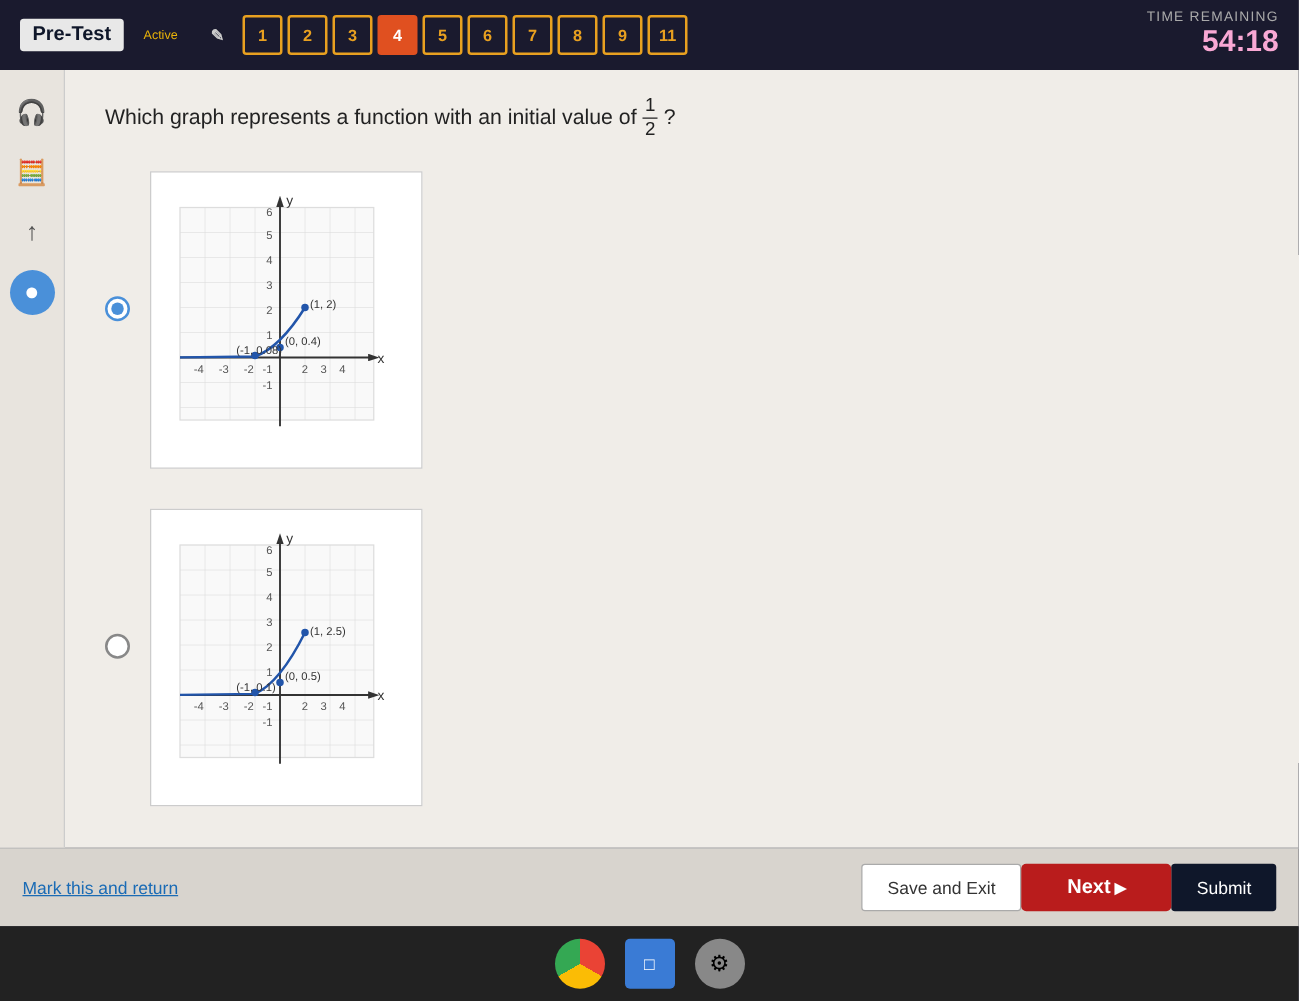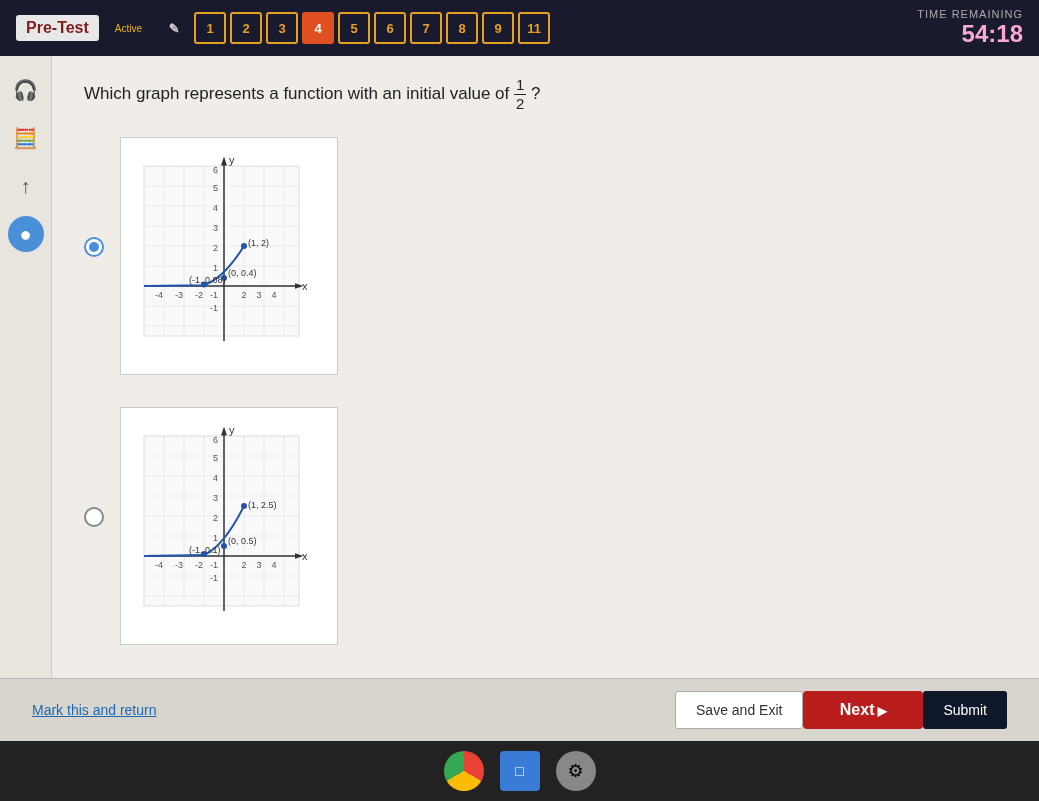--- a/index.html
+++ b/index.html
@@ -31,21 +31,21 @@
       min-height: 50px;
     }
 
     .top-bar-left {
       display: flex;
       align-items: center;
       gap: 16px;
     }
 
     .pre-test-label {
-      color: #7f1d1d;
+      color: #0f172a;
       font-size: 16px;
       font-weight: bold;
       background: #e8e8e8;
       padding: 4px 10px;
       border-radius: 3px;
     }
 
     .active-label {
       color: #eab308;
       font-size: 10px;
@@ -221,21 +221,21 @@
       display: inline-block;
     }
 
     .graph-svg {
       display: block;
     }
 
     
     .footer {
       background: #d8d4ce;
-      padding: 12px 32px;
+      padding: 12px 18px;
       display: flex;
       align-items: center;
       justify-content: space-between;
       border-top: 1px solid #bbb;
     }
 
     .mark-return-link {
       color: #1a6bb5;
       text-decoration: underline;
       cursor: pointer;

